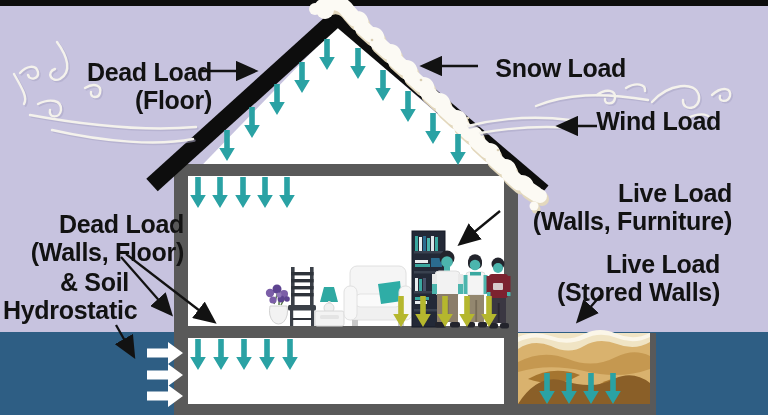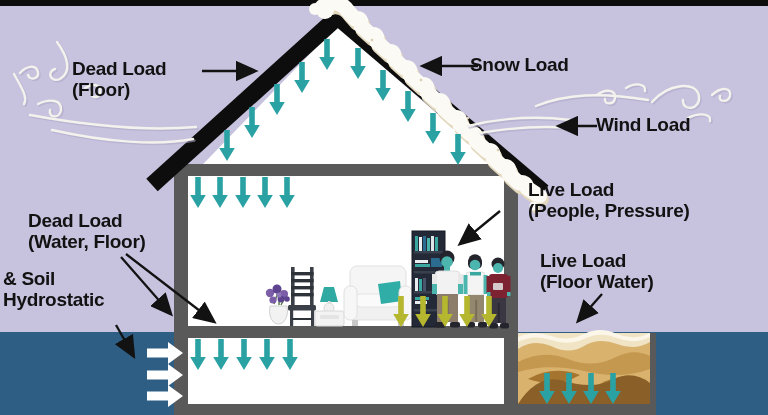--- a/index.html
+++ b/index.html
@@ -8,22 +8,22 @@
     --sand-light:#f0e4c4; --sand-mid:#d9b26e; --sand-dark:#8a5f28; --text:#121212;
   }
   html,body{margin:0;padding:0;}
   .stage{
     position:relative; width:768px; height:415px; overflow:hidden;
     background:var(--background);
     font-family:"Liberation Sans",sans-serif;
   }
   .stage svg{position:absolute;left:0;top:0;}
   .label{
-    position:absolute; color:var(--text); font-weight:700; font-size:19px;
-    line-height:1.1; text-align:left; letter-spacing:-0.3px; white-space:nowrap;
+    position:absolute; color:var(--text); font-weight:700; font-size:25px;
+    line-height:1.1; text-align:right; letter-spacing:-0.3px; white-space:nowrap;
   }
 </style>
 </head>
 <body>
 
 <div class="stage">
 
 <svg width="768" height="415" viewBox="0 0 768 415">
   <defs>
     <path id="down-arrow" d="M-2.8,0 h5.6 v18 h5 l-7.8,13 l-7.8,-13 h5 z"></path>
@@ -300,41 +300,41 @@
     <line x1="126" y1="254" x2="213" y2="321" marker-end="url(#ah)"></line>
     <line x1="116" y1="325" x2="133" y2="355" marker-end="url(#ah)"></line>
   </g>
 </svg>
 
 <div class="label" style="left:72px;top:59px;width:140px">
   <div>Dead Load</div>
   <div>(Floor)</div>
 </div>
 
-<div class="label" style="left:470px;top:55px;width:140px">
+<div class="label" style="left:486px;top:55px;width:140px">
   <div>Snow Load</div>
 </div>
 
-<div class="label" style="left:596px;top:115px;width:125px">
+<div class="label" style="left:596px;top:108px;width:125px">
   <div>Wind Load</div>
 </div>
 
 <div class="label" style="left:528px;top:180px;width:204px">
   <div>Live Load</div>
-  <div>(People, Pressure)</div>
+  <div>(Walls, Furniture)</div>
 </div>
 
 <div class="label" style="left:540px;top:251px;width:180px">
   <div>Live Load</div>
-  <div>(Floor Water)</div>
+  <div>(Stored Walls)</div>
 </div>
 
 <div class="label" style="left:28px;top:211px;width:156px">
   <div>Dead Load</div>
-  <div>(Water, Floor)</div>
+  <div>(Walls, Floor)</div>
 </div>
 
 <div class="label" style="left:3px;top:269px;width:126px">
   <div>&amp; Soil</div>
   <div>Hydrostatic</div>
 </div>
 
 </div>
 
 </body></html>

